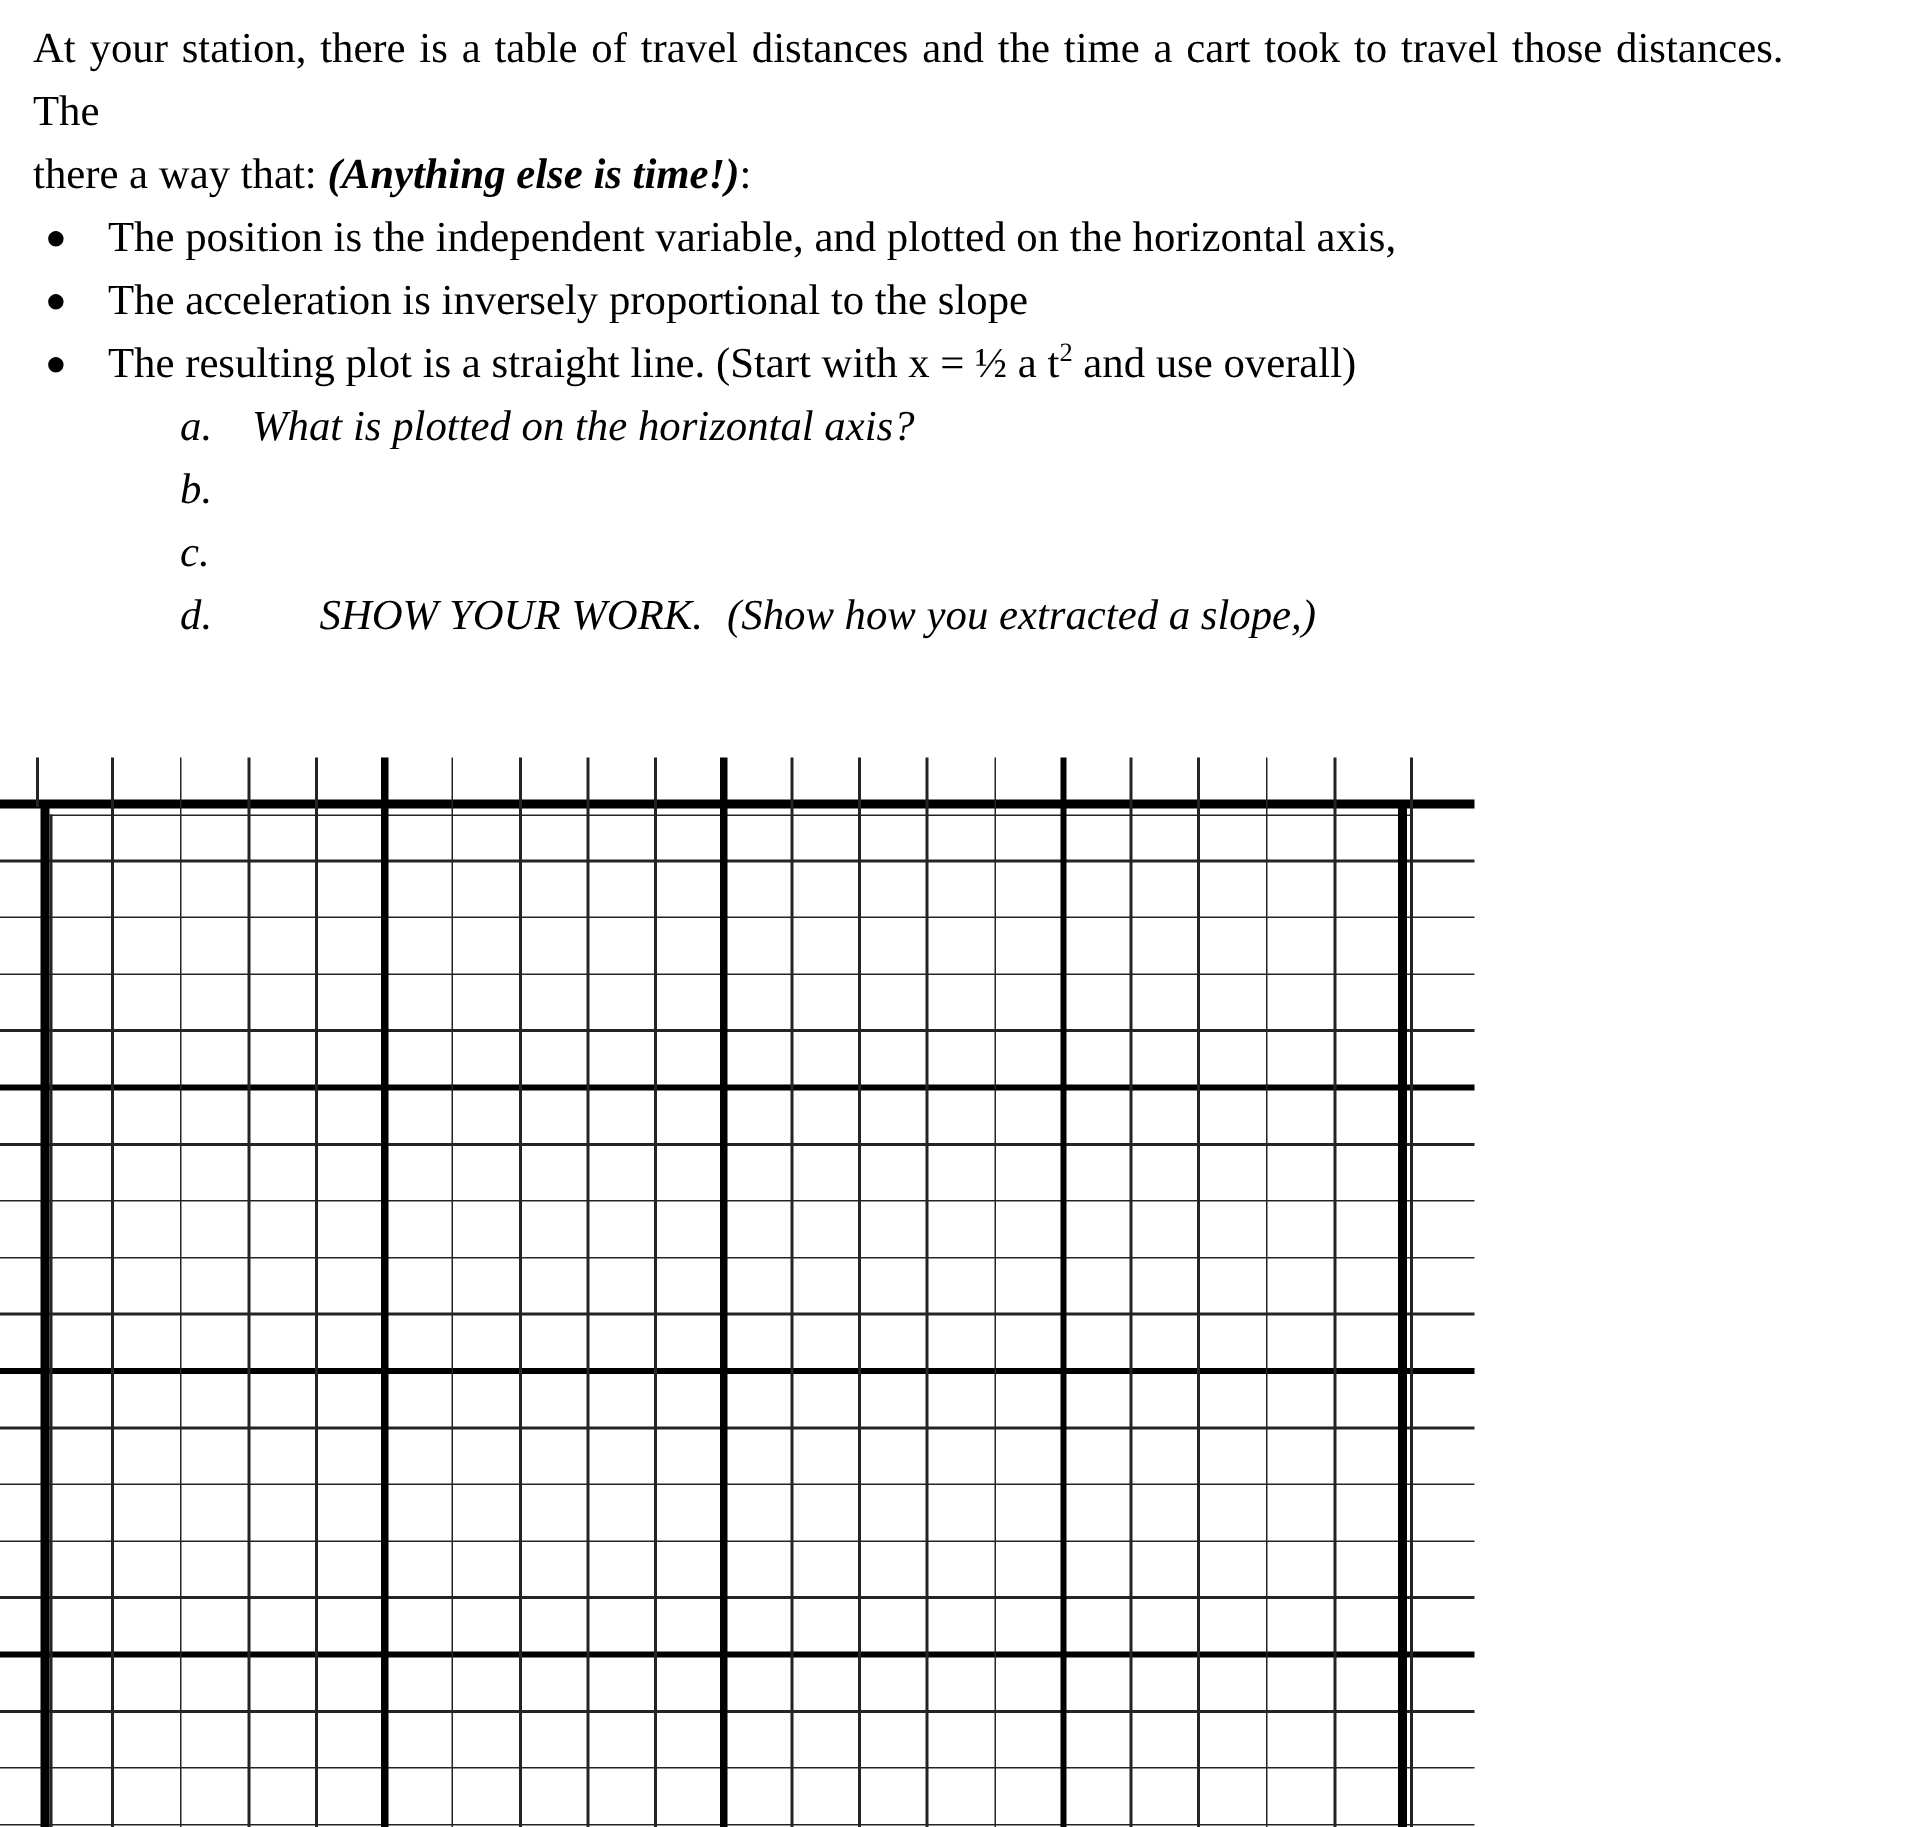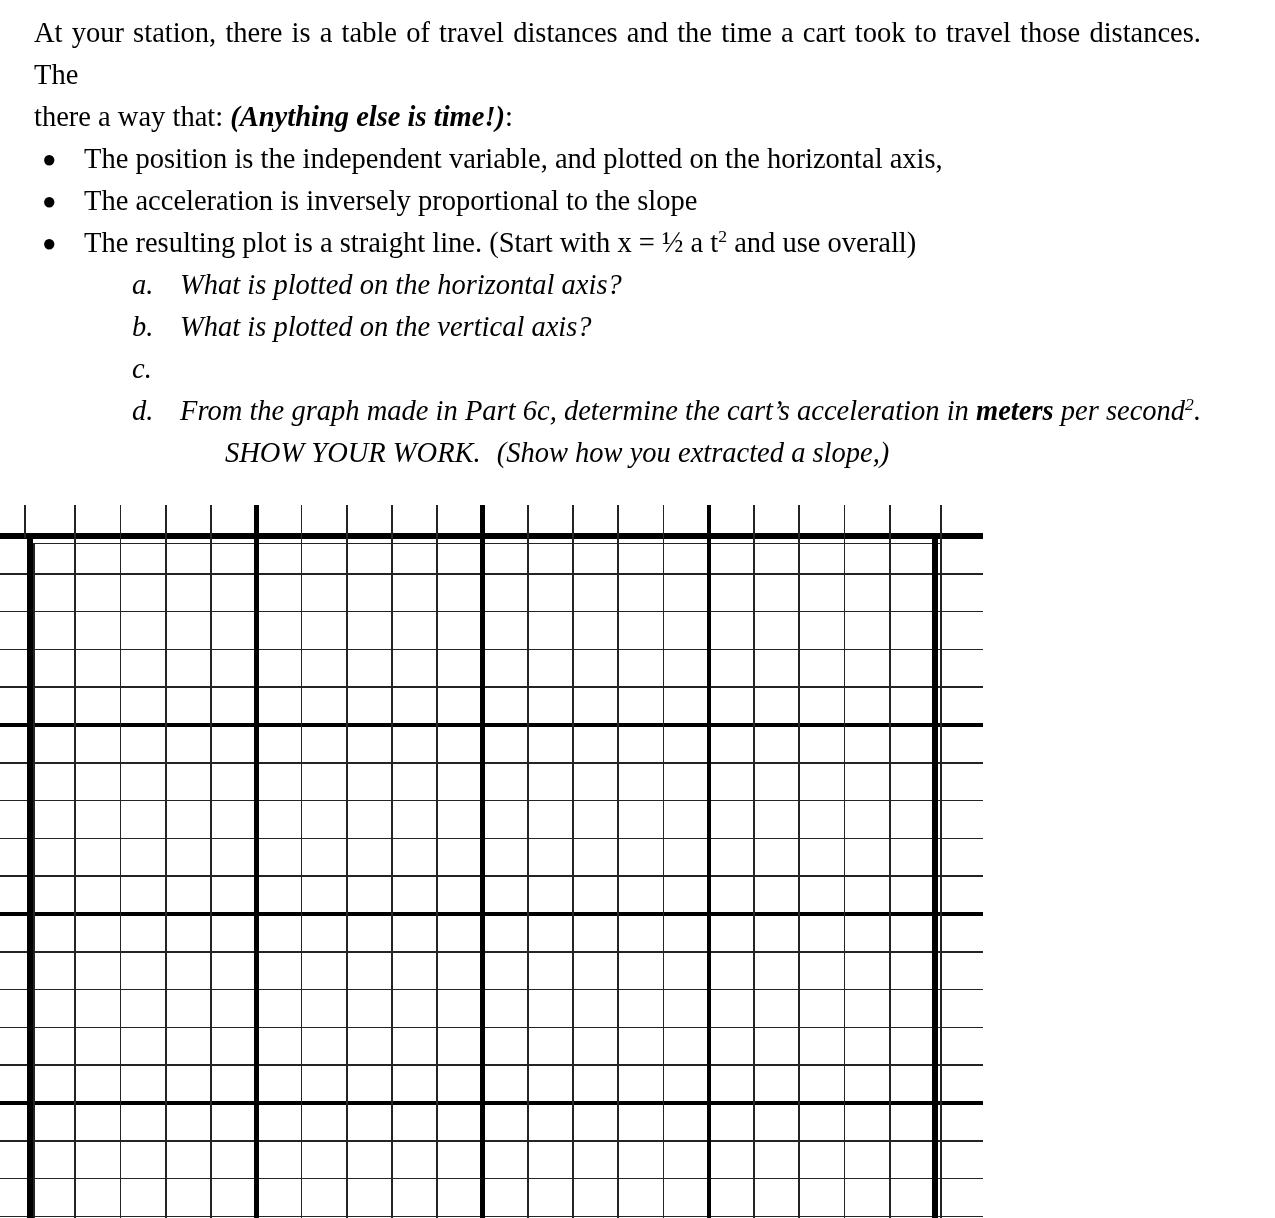--- a/index.html
+++ b/index.html
@@ -1,18 +1,18 @@
 <!DOCTYPE html>
 <html><head>
 <meta charset="utf-8">
 <style>
   html,body{margin:0;padding:0;background:#ffffff;}
   #page{position:relative;width:1275px;height:1218px;background:#fff;overflow:hidden;
         font-family:"Liberation Serif","DejaVu Serif",serif;color:#000;}
-  #text-block{position:absolute;left:12px;top:0;width:1252px;padding:12px 63px 0 22px;box-sizing:border-box;
+  #text-block{position:absolute;left:0;top:0;width:1252px;padding:12px 63px 0 22px;box-sizing:border-box;
               font-size:28.5px;line-height:42px;}
   .jline{text-align:justify;text-align-last:justify;}
   .line{text-align:left;}
   .bi{font-weight:bold;font-style:italic;}
   .bullet-row{display:flex;padding-left:8px;}
   .b-marker{width:42px;flex:0 0 42px;font-size:24px;}
   .b-text{flex:1;}
   .q-row{display:flex;padding-left:98px;}
   .q-label{width:48px;flex:0 0 48px;font-style:italic;}
   .q-text{flex:1;font-style:italic;}
@@ -46,29 +46,27 @@
       <span class="b-marker">●</span>
       <span class="b-text"><span>The resulting plot is a straight line.  (Start with x = ½ a t</span><sup>2</sup><span> and use overall)</span></span>
     </div>
 
     <div class="q-row">
       <span class="q-label">a.</span>
       <span class="q-text">What is plotted on the horizontal axis?</span>
     </div>
     <div class="q-row">
       <span class="q-label">b.</span>
-      <span class="q-text">What is plotted on the vertical axis?</span>
     </div>
     <div class="q-row">
       <span class="q-label">c.</span>
     </div>
     <div class="q-row">
       <span class="q-label">d.</span>
       <span class="q-text">
-        <span class="jline" style="display:block;"><span>From the graph made in Part 6c, determine the cart’s acceleration in </span><span class="bi">meters</span><span> per second</span><sup>2</sup><span>.</span></span>
         <span style="display:block;margin-left:45px;"><span>SHOW YOUR WORK.</span><span class="gap">(Show how you extracted a slope,)</span></span>
       </span>
     </div>
   </div>
 
   <div id="graph-paper">
       <div class="gl border" style="left: 0px; top: 28.25px; width: 983px; height: 5.5px; background: rgb(0, 0, 0);"></div>
       <div class="gl thin" style="left: 0px; top: 67.9px; width: 983px; height: 1.8px; background: rgb(36, 36, 36);"></div>
       <div class="gl thin" style="left: 0px; top: 105.7px; width: 983px; height: 1.8px; background: rgb(36, 36, 36);"></div>
       <div class="gl thin" style="left: 0px; top: 143.5px; width: 983px; height: 1.8px; background: rgb(36, 36, 36);"></div>

